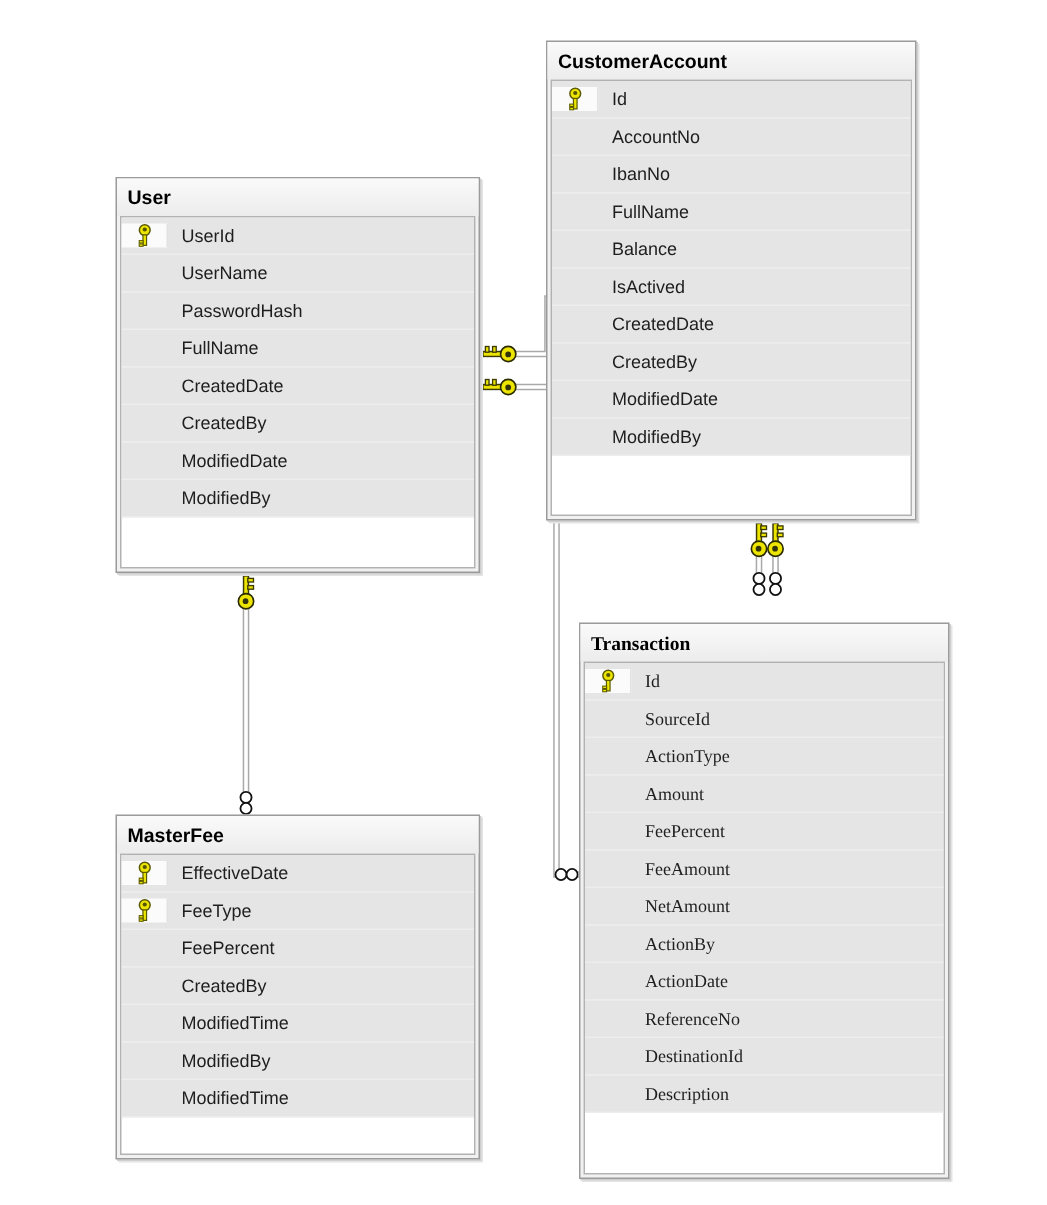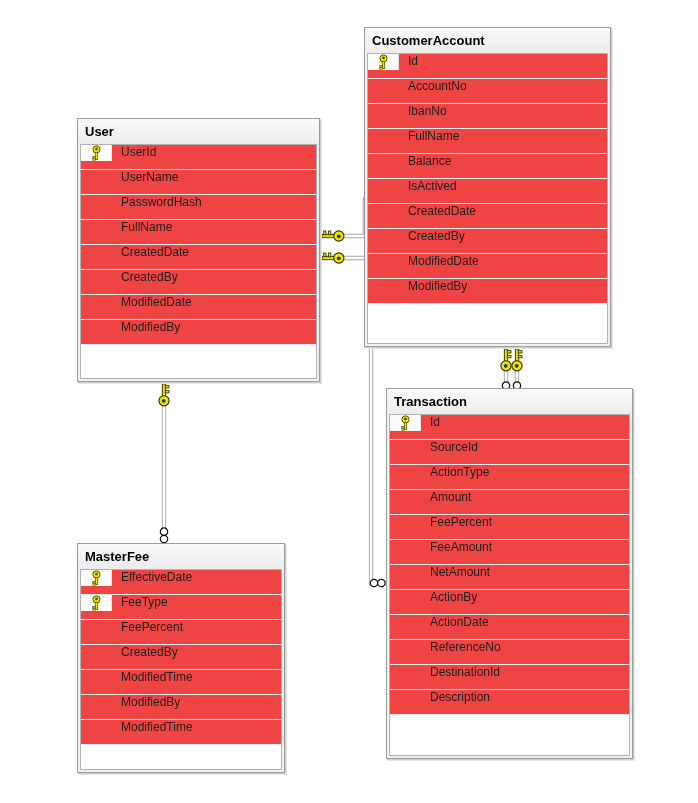--- a/index.html
+++ b/index.html
@@ -26,23 +26,23 @@
   }
   .table-grid{
     flex:1 1 auto;
     margin:0 2px 2px 2px;
     background:#ffffff;
     border:1px solid #b2b2b2;
     overflow:hidden;
   }
   .col-row{
     height:25px;box-sizing:border-box;
-    display:flex;align-items:flex-start;
+    display:flex;align-items:center;
     border-bottom:1px solid #ededed;
-    background:#ef4444;
+    background:#e5e5e5;
   }
   .key-cell{
     flex:0 0 30px;width:30px;
     border-right:1px solid #e2e2e2;
     background:#fbfbfb;
     display:flex;align-items:center;justify-content:center;
   }
   .col-name{
     display:flex;align-items:center;
     padding-left:9px;
@@ -205,21 +205,21 @@
           <div class="key-cell"></div>
           <div class="col-name">ModifiedDate</div>
         </div>
       <div class="col-row">
           <div class="key-cell"></div>
           <div class="col-name">ModifiedBy</div>
         </div>
     </div>
   </div>
 
-  <div class="table-card" style="left:386px;top:388px;width:247px;height:371px;">
+  <div class="table-card" style="left:386px;top:415px;width:247px;height:371px;font-family:Liberation Serif, serif;">
     <div class="table-header">Transaction</div>
     <div class="table-grid">
       <div class="col-row">
         <div class="key-cell">
           <svg class="pk-icon-svg" width="11" height="16" viewBox="0 0 11 16">
               <circle cx="5.5" cy="4.4" r="3.6" fill="#ede500" stroke="#5a5a00" stroke-width="1"></circle>
               <circle cx="5.5" cy="4" r="1.4" fill="#55550a"></circle>
               <rect x="4.3" y="7.6" width="2.4" height="7" fill="#ede500" stroke="#5a5a00" stroke-width="0.8"></rect>
               <rect x="1.8" y="11.4" width="2.6" height="1.6" fill="#ede500" stroke="#5a5a00" stroke-width="0.7"></rect>
               <rect x="1.8" y="13.6" width="2.6" height="1.6" fill="#ede500" stroke="#5a5a00" stroke-width="0.7"></rect>
@@ -267,21 +267,21 @@
           <div class="key-cell"></div>
           <div class="col-name">DestinationId</div>
         </div>
       <div class="col-row">
           <div class="key-cell"></div>
           <div class="col-name">Description</div>
         </div>
     </div>
   </div>
 
-  <div class="table-card" style="left:77px;top:543px;width:208px;height:230px;">
+  <div class="table-card" style="left:77px;top:543px;width:243px;height:230px;">
     <div class="table-header">MasterFee</div>
     <div class="table-grid">
       <div class="col-row">
         <div class="key-cell">
           <svg class="pk-icon-svg" width="11" height="16" viewBox="0 0 11 16">
               <circle cx="5.5" cy="4.4" r="3.6" fill="#ede500" stroke="#5a5a00" stroke-width="1"></circle>
               <circle cx="5.5" cy="4" r="1.4" fill="#55550a"></circle>
               <rect x="4.3" y="7.6" width="2.4" height="7" fill="#ede500" stroke="#5a5a00" stroke-width="0.8"></rect>
               <rect x="1.8" y="11.4" width="2.6" height="1.6" fill="#ede500" stroke="#5a5a00" stroke-width="0.7"></rect>
               <rect x="1.8" y="13.6" width="2.6" height="1.6" fill="#ede500" stroke="#5a5a00" stroke-width="0.7"></rect>

